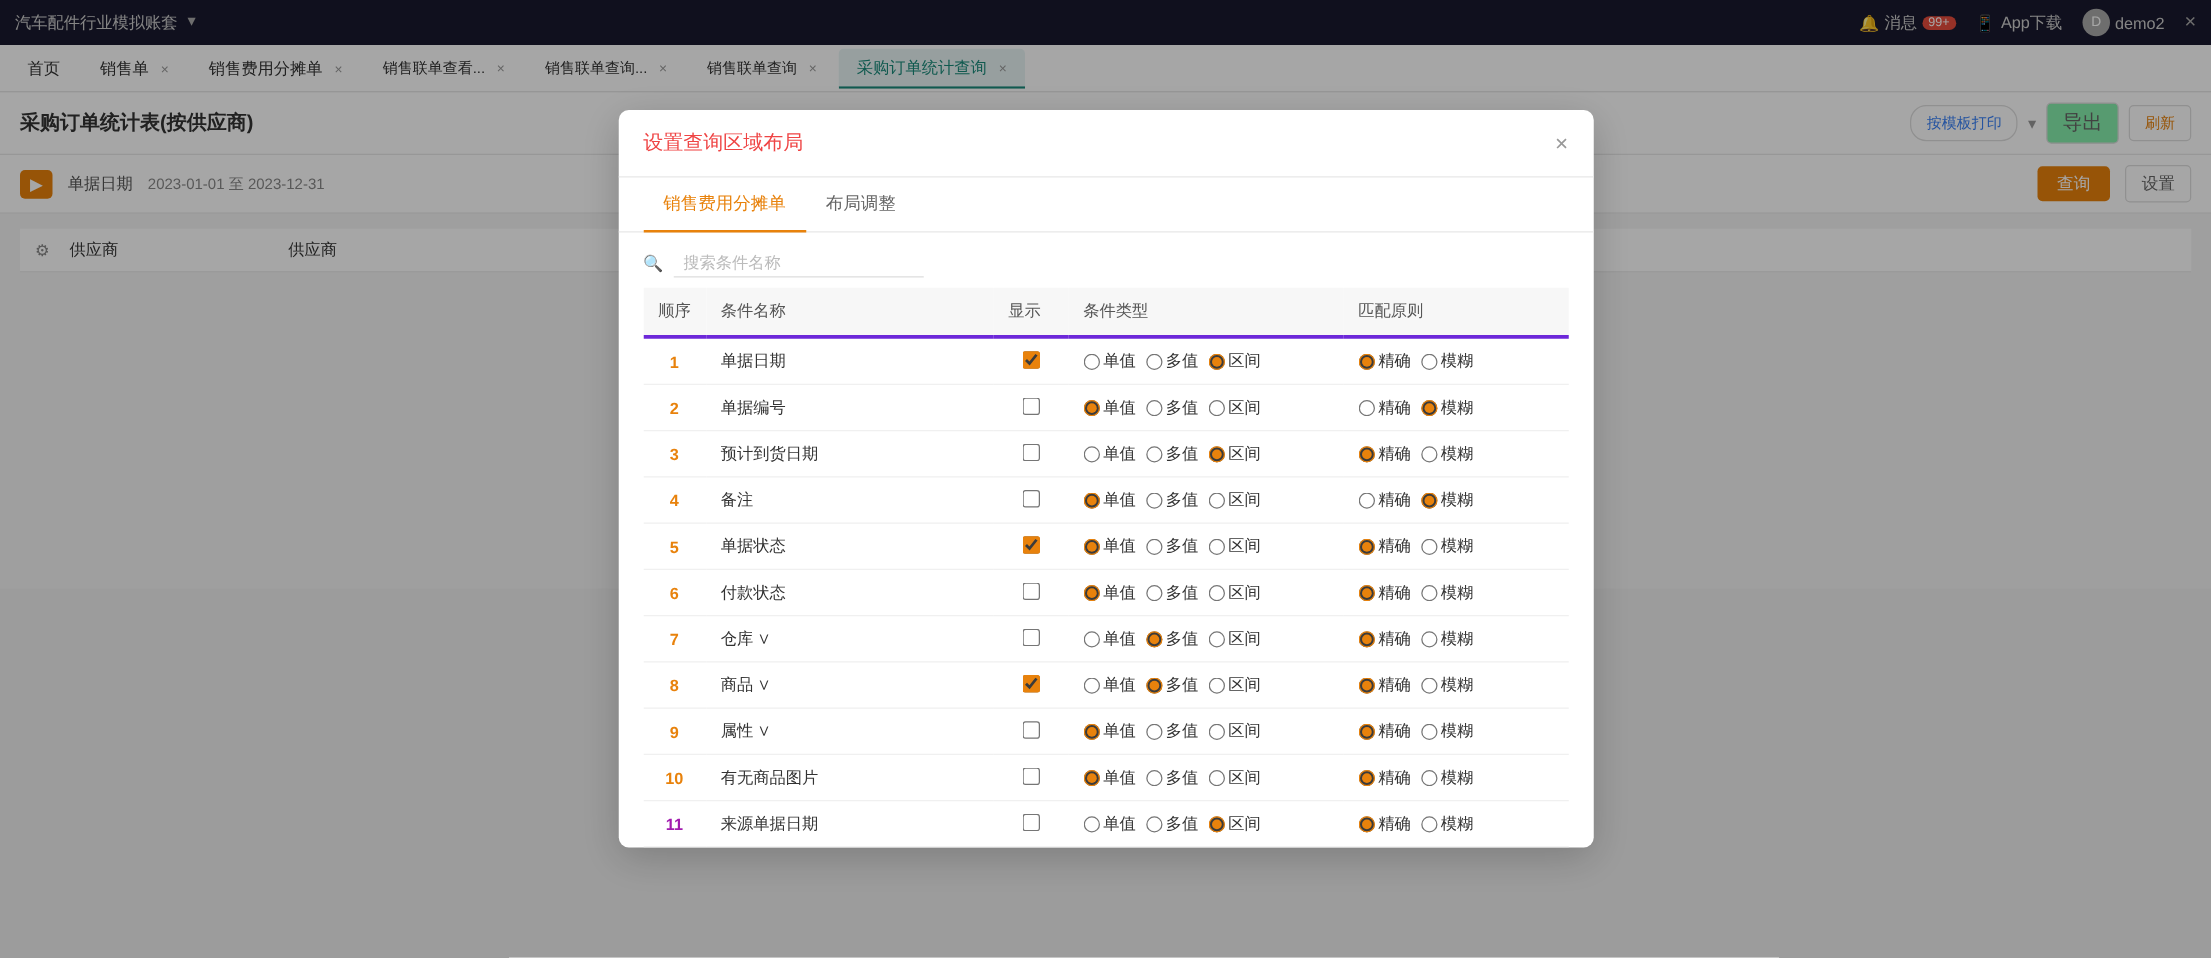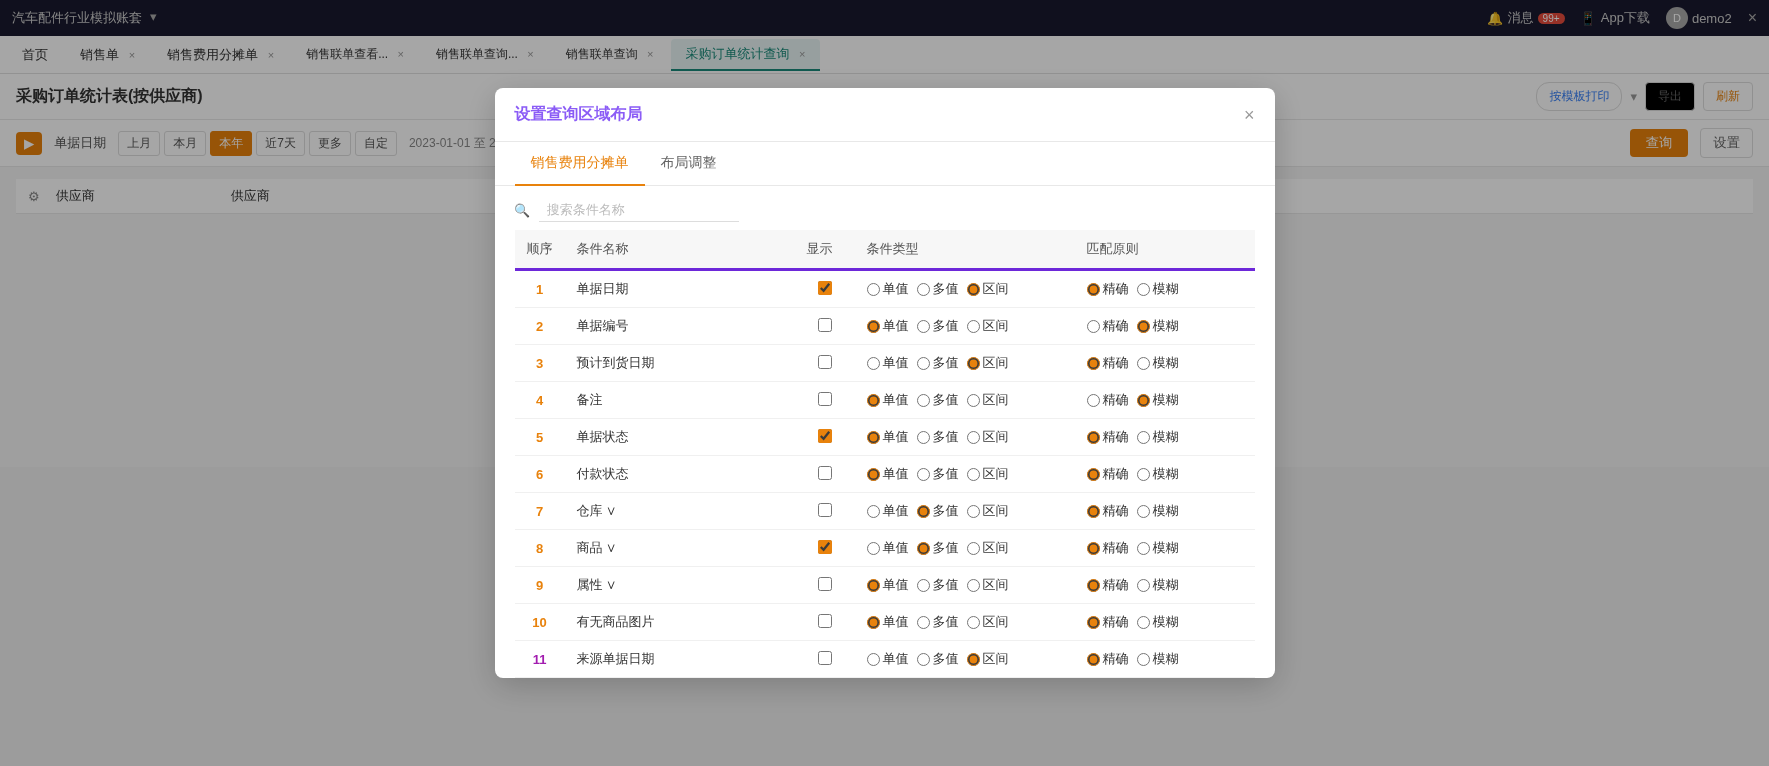--- a/index.html
+++ b/index.html
@@ -47,21 +47,21 @@
       background: #fff;
       padding: 8px 16px;
       display: flex;
       align-items: center;
       justify-content: space-between;
       border-bottom: 1px solid #e8e8e8;
     }
     .page-title { font-size: 16px; font-weight: bold; color: #333; }
     .header-actions { display: flex; align-items: center; gap: 8px; }
     .btn-print { background: white; border: 1px solid #ddd; color: #3b82f6; padding: 5px 12px; border-radius: 13px; cursor: pointer; font-size: 12px; }
-    .btn-export { background: #000000; border: 1px solid #ddd; color: #666; padding: 5px 12px; border-radius: 4px; cursor: pointer; font-size: 12px; }
+    .btn-export { background: #86efac; border: 1px solid #ddd; color: #666; padding: 5px 12px; border-radius: 4px; cursor: pointer; font-size: 16px; }
     .btn-refresh { background: white; border: 1px solid #ddd; color: #e8820c; padding: 5px 12px; border-radius: 4px; cursor: pointer; font-size: 12px; }
 
     
     .filter-bar {
       background: #fff;
       padding: 8px 16px;
       display: flex;
       align-items: center;
       gap: 12px;
       border-bottom: 1px solid #e8e8e8;
@@ -110,21 +110,21 @@
       display: flex;
       flex-direction: column;
     }
     .dialog-header {
       padding: 16px 20px;
       border-bottom: 1px solid #e8e8e8;
       display: flex;
       align-items: center;
       justify-content: space-between;
     }
-    .dialog-title { font-size: 16px; font-weight: bold; color: #8b5cf6; text-align: center; }
+    .dialog-title { font-size: 16px; font-weight: normal; color: #ef4444; text-align: center; }
     .dialog-close { cursor: pointer; color: #999; font-size: 18px; line-height: 1; }
 
     
     .dialog-tabs {
       display: flex;
       gap: 0;
       padding: 0 20px;
       border-bottom: 1px solid #e8e8e8;
     }
     .dialog-tab {
@@ -275,28 +275,20 @@
     <button class="btn-print">按模板打印</button>
     <span style="color:#999;cursor:pointer;">▾</span>
     <button class="btn-export">导出</button>
     <button class="btn-refresh">刷新</button>
   </div>
 </div>
 
 <div class="filter-bar">
   <button class="filter-collapse">▶</button>
   <span style="color:#555;font-size:13px;">单据日期</span>
-  <div class="filter-period-btns">
-    <button class="period-btn">上月</button>
-    <button class="period-btn">本月</button>
-    <button class="period-btn active">本年</button>
-    <button class="period-btn">近7天</button>
-    <button class="period-btn">更多</button>
-    <button class="period-btn">自定</button>
-  </div>
   <span class="date-range">2023-01-01 至 2023-12-31</span>
   <button class="btn-query" style="margin-left:auto;">查询</button>
   <button class="btn-set">设置</button>
 </div>
 
 <div class="main-content">
   <div style="background:#fff;border-radius:4px;padding:0;">
     <div class="table-header-row">
       <span style="color:#888;cursor:pointer;">⚙</span>
       <span style="color:#333;font-weight:500;">供应商</span>

